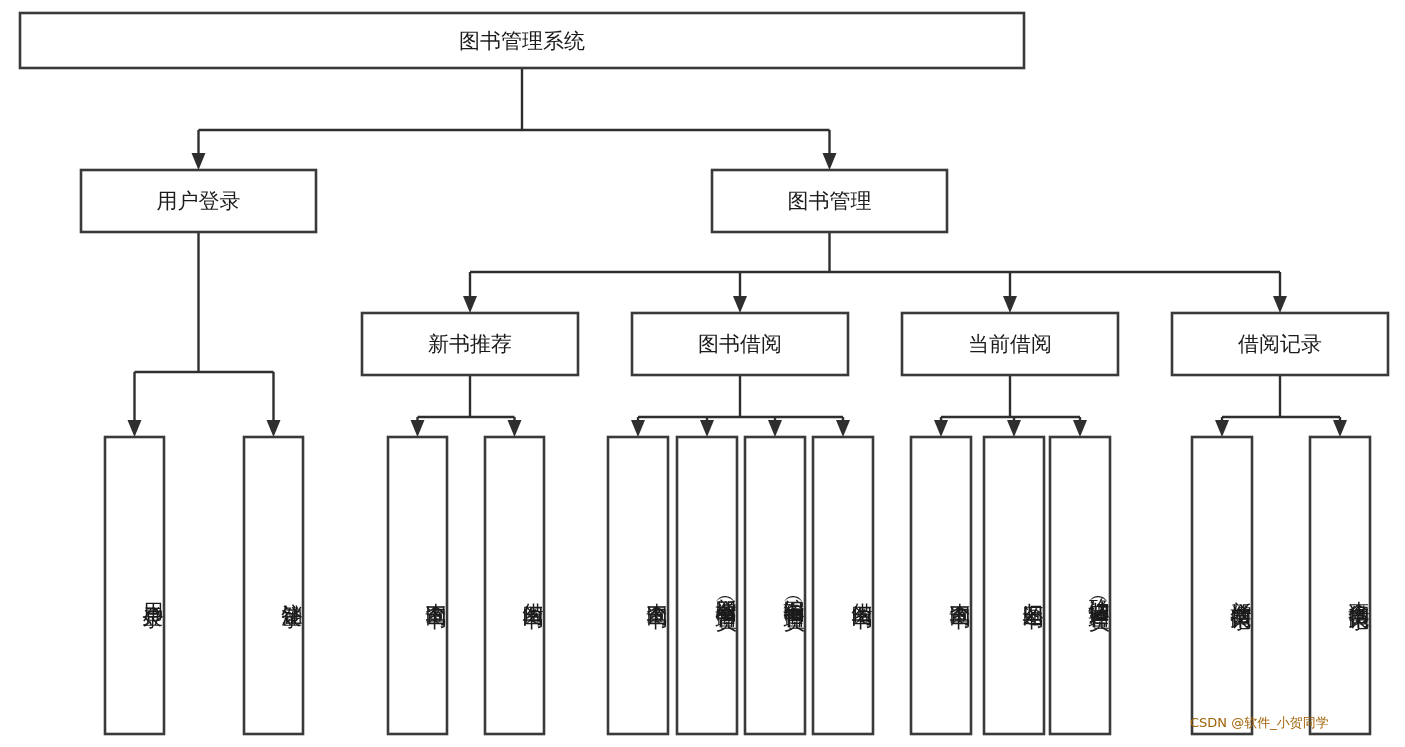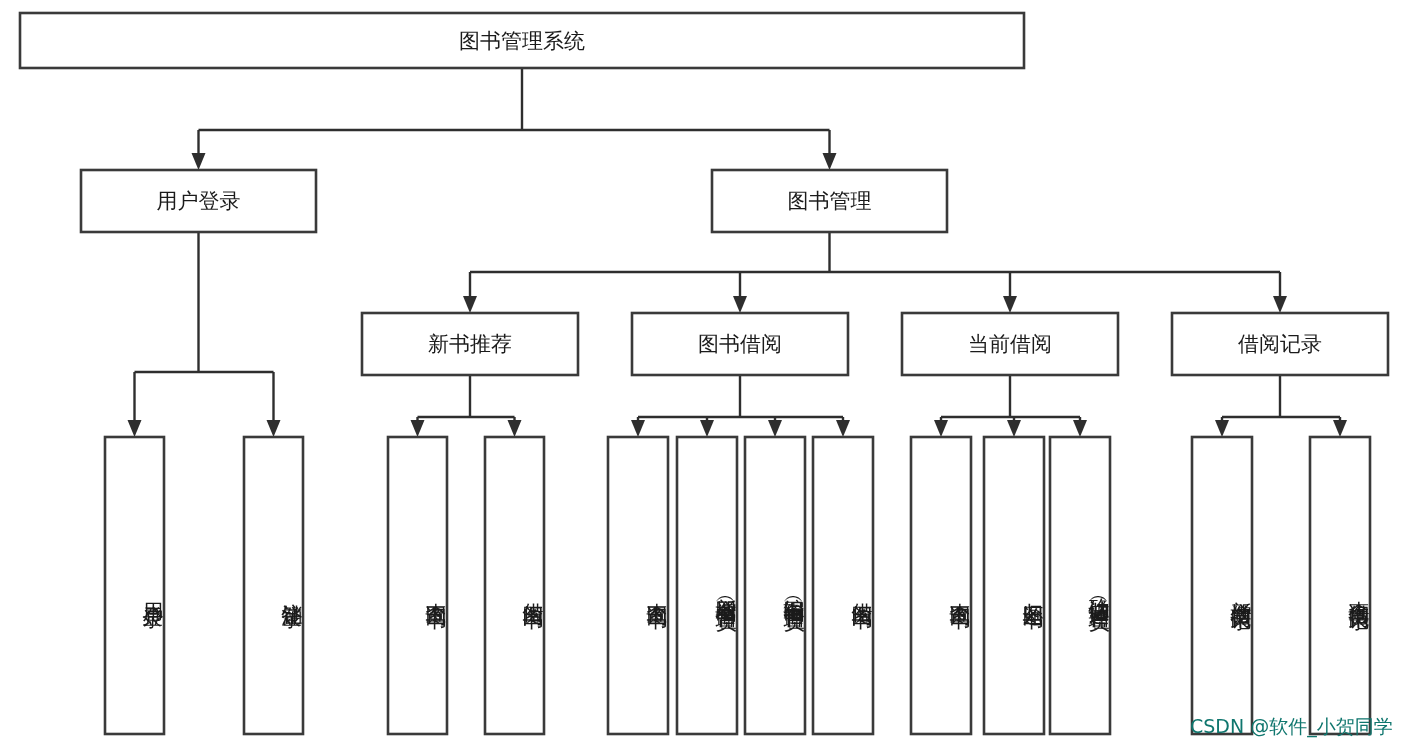--- a/index.html
+++ b/index.html
@@ -60,22 +60,22 @@
     align-items: flex-start;
     justify-content: center;
     white-space: nowrap;
     pointer-events: none;
   }
   .watermark {
     position: absolute;
     left: 1190px;
     top: 714px;
     font-family: "DejaVu Sans", "Liberation Sans", sans-serif;
-    font-size: 19px;
-    color: #0f766e;
+    font-size: 13px;
+    color: #a16207;
     white-space: nowrap;
   }
 </style>
 </head>
 <body>
 
 <div id="diagram-root">
 
   <svg class="diagram-canvas" viewBox="0 0 1405 747">
     <g id="connectors-layer">

